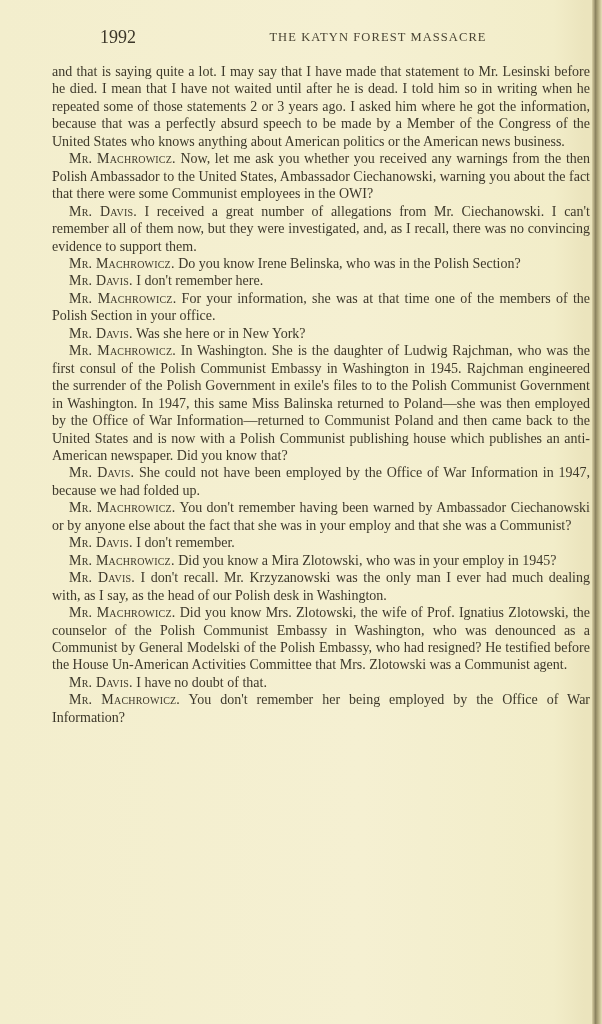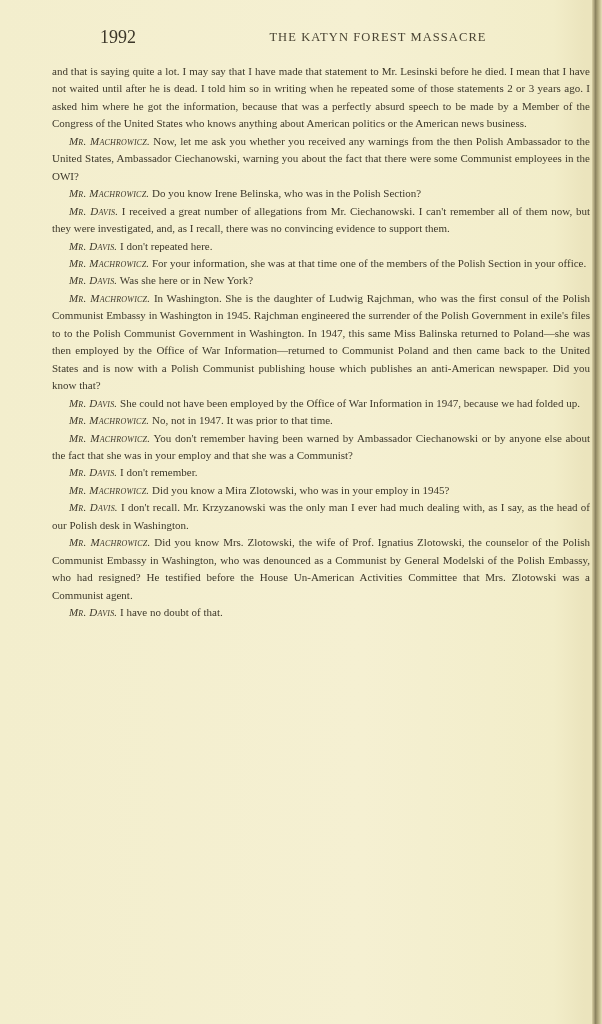--- a/index.html
+++ b/index.html
@@ -51,92 +51,91 @@
       font-size: 12.5px;
       letter-spacing: 1.1px;
       color: #4a4433;
       padding-left: 20px;
     }
     .body-text {
       position: absolute;
       left: 52px;
       top: 63px;
       width: 538px;
-      font-size: 11px;
+      font-size: 14px;
       line-height: 17.45px;
       text-align: justify;
       color: #3d382a;
     }
     .para {
       margin: 0;
       text-indent: 17px;
     }
     .para.cont {
       text-indent: 0;
     }
     .speaker {
       font-variant: small-caps;
       letter-spacing: 0.2px;
-      font-style: italic;
     }
   </style>
 </head>
 <body>
 
 <div class="page">
   <div class="header">
     <span class="page-number">1992</span>
     <span class="running-title">THE KATYN FOREST MASSACRE</span>
   </div>
 
   <div class="body-text">
     <p class="para cont">
       <span>and that is saying quite a lot. I may say that I have made that statement to Mr. Lesinski before he died. I mean that I have not waited until after he is dead. I told him so in writing when he repeated some of those statements 2 or 3 years ago. I asked him where he got the information, because that was a perfectly absurd speech to be made by a Member of the Congress of the United States who knows anything about American politics or the American news business.</span>
     </p>
     <p class="para">
       <span class="speaker">Mr. Machrowicz.</span><span> Now, let me ask you whether you received any warnings from the then Polish Ambassador to the United States, Ambassador Ciechanowski, warning you about the fact that there were some Communist employees in the OWI?</span>
     </p>
     <p class="para">
+      <span class="speaker">Mr. Davis.</span><span> I received a great number of allegations from Mr. Ciechanowski. I can't remember all of them now, but they were investigated, and, as I recall, there was no convincing evidence to support them.</span>
+    </p>
+    <p class="para">
       <span class="speaker">Mr. Machrowicz.</span><span> Do you know Irene Belinska, who was in the Polish Section?</span>
     </p>
     <p class="para">
-      <span class="speaker">Mr. Davis.</span><span> I received a great number of allegations from Mr. Ciechanowski. I can't remember all of them now, but they were investigated, and, as I recall, there was no convincing evidence to support them.</span>
-    </p>
-    <p class="para">
-      <span class="speaker">Mr. Davis.</span><span> I don't repeated here.</span>
+      <span class="speaker">Mr. Davis.</span><span> I don't remember here.</span>
     </p>
     <p class="para">
       <span class="speaker">Mr. Machrowicz.</span><span> For your information, she was at that time one of the members of the Polish Section in your office.</span>
     </p>
     <p class="para">
       <span class="speaker">Mr. Davis.</span><span> Was she here or in New York?</span>
     </p>
     <p class="para">
       <span class="speaker">Mr. Machrowicz.</span><span> In Washington. She is the daughter of Ludwig Rajchman, who was the first consul of the Polish Communist Embassy in Washington in 1945. Rajchman engineered the surrender of the Polish Government in exile's files to to the Polish Communist Government in Washington. In 1947, this same Miss Balinska returned to Poland—she was then employed by the Office of War Information—returned to Communist Poland and then came back to the United States and is now with a Polish Communist publishing house which publishes an anti-American newspaper. Did you know that?</span>
     </p>
     <p class="para">
       <span class="speaker">Mr. Davis.</span><span> She could not have been employed by the Office of War Information in 1947, because we had folded up.</span>
-    </p>
-    <p class="para">
-      <span class="speaker">Mr. Machrowicz.</span><span> No, not in 1947. It was prior to that time.</span>
     </p>
     <p class="para">
       <span class="speaker">Mr. Machrowicz.</span><span> You don't remember having been warned by Ambassador Ciechanowski or by anyone else about the fact that she was in your employ and that she was a Communist?</span>
     </p>
     <p class="para">
       <span class="speaker">Mr. Davis.</span><span> I don't remember.</span>
     </p>
     <p class="para">
       <span class="speaker">Mr. Machrowicz.</span><span> Did you know a Mira Zlotowski, who was in your employ in 1945?</span>
     </p>
     <p class="para">
       <span class="speaker">Mr. Davis.</span><span> I don't recall. Mr. Krzyzanowski was the only man I ever had much dealing with, as I say, as the head of our Polish desk in Washington.</span>
     </p>
     <p class="para">
       <span class="speaker">Mr. Machrowicz.</span><span> Did you know Mrs. Zlotowski, the wife of Prof. Ignatius Zlotowski, the counselor of the Polish Communist Embassy in Washington, who was denounced as a Communist by General Modelski of the Polish Embassy, who had resigned? He testified before the House Un-American Activities Committee that Mrs. Zlotowski was a Communist agent.</span>
     </p>
     <p class="para">
       <span class="speaker">Mr. Davis.</span><span> I have no doubt of that.</span>
     </p>
+    <p class="para">
+      <span class="speaker">Mr. Machrowicz.</span><span> You don't remember her being employed by the Office of War Information?</span>
+    </p>
   </div>
 
   <div class="binding"></div>
 </div>
 
 </body></html>

